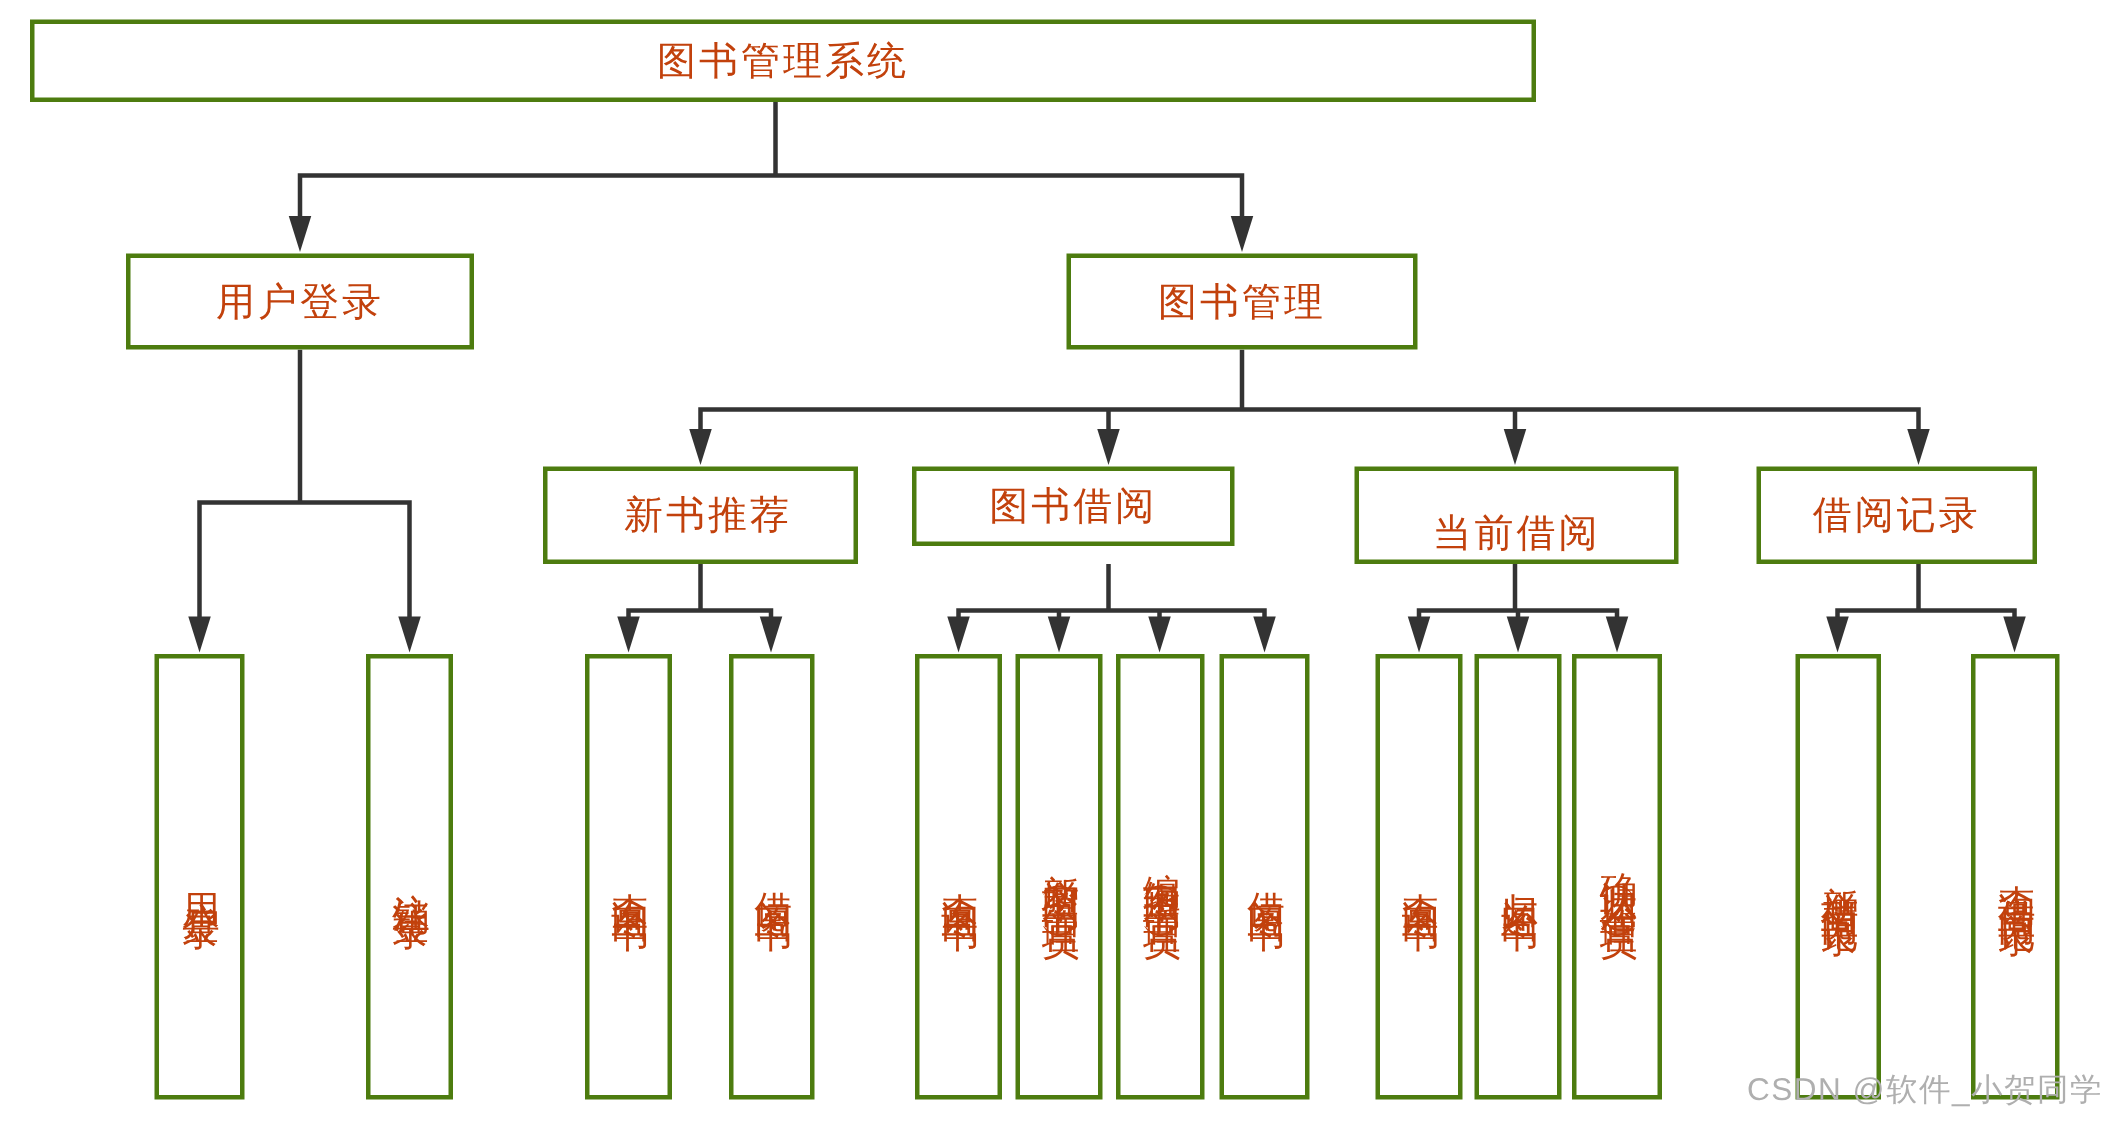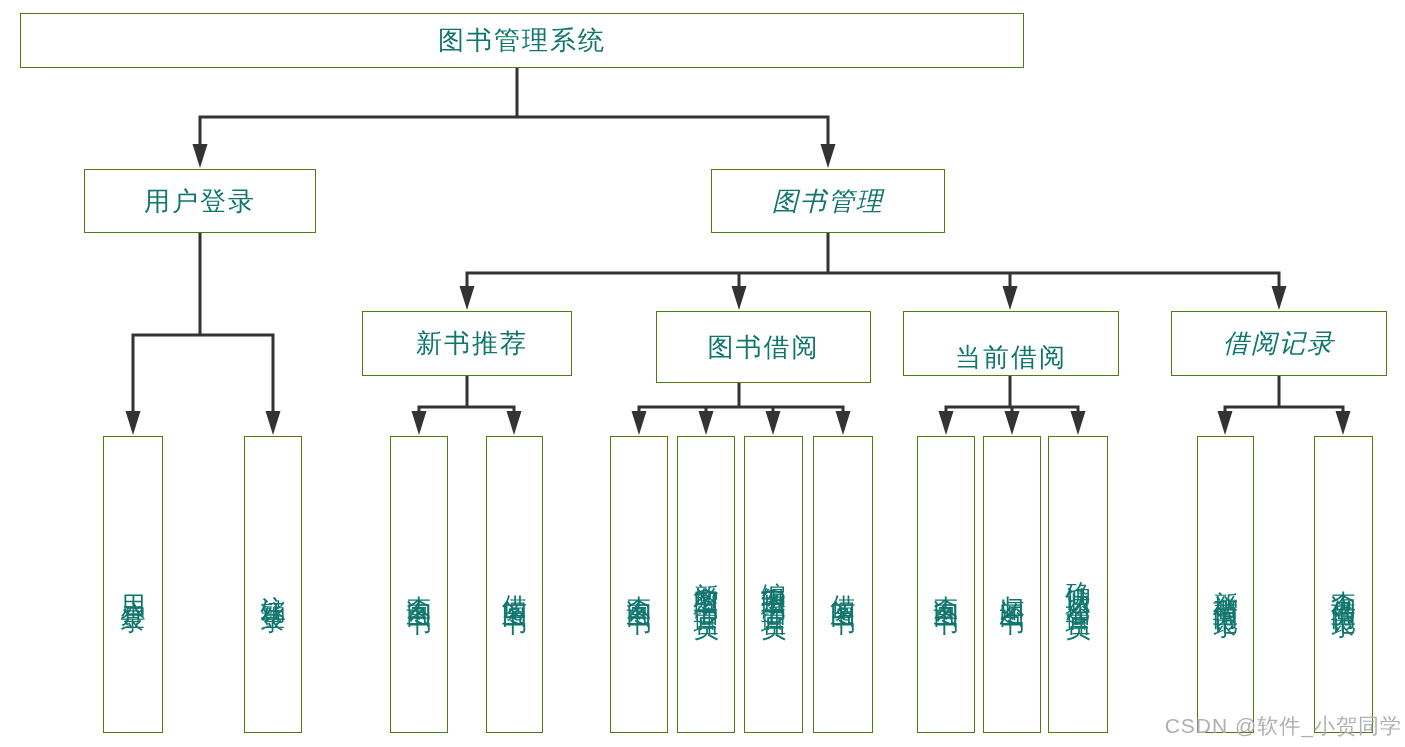--- a/index.html
+++ b/index.html
@@ -5,21 +5,21 @@
   html,body{margin:0;padding:0;}
   body{
     width:1405px;height:747px;position:relative;overflow:hidden;
     background:#ffffff;
     font-family:"Liberation Sans", sans-serif;
   }
   .stage{position:absolute;left:0;top:0;width:1405px;height:747px;}
   svg.connectors{position:absolute;left:0;top:0;z-index:1;}
   .box{
     position:absolute;box-sizing:border-box;z-index:2;
-    border:1px solid #4d7c0f;background:#ffffff;color:#0f766e;
+    border:3px solid #4d7c0f;background:#ffffff;color:#c2410c;
     display:flex;align-items:center;justify-content:center;
   }
   .h-box{font-size:26px;letter-spacing:2px;white-space:nowrap;}
   .v-box{
     writing-mode:vertical-rl;text-orientation:mixed;
     font-size:25px;letter-spacing:5px;line-height:1;
   }
   .watermark{
     position:absolute;right:3px;bottom:7px;z-index:5;
     font-size:21px;color:#afafaf;letter-spacing:1px;white-space:nowrap;
@@ -70,34 +70,34 @@
     </g>
   </svg>
 
   <div class="box h-box" style="left:20px;top:13px;width:1004px;height:55px;">
     <span>图书管理系统</span>
   </div>
 
   <div class="box h-box" style="left:84px;top:169px;width:232px;height:64px;">
     <span>用户登录</span>
   </div>
-  <div class="box h-box" style="left:711px;top:169px;width:234px;height:64px;font-style:italic;">
+  <div class="box h-box" style="left:711px;top:169px;width:234px;height:64px;">
     <span>图书管理</span>
   </div>
 
   <div class="box h-box" style="left:362px;top:311px;width:210px;height:65px;padding-left:10px;">
     <span>新书推荐</span>
   </div>
-  <div class="box h-box" style="left:656px;top:311px;width:215px;height:72px;">
+  <div class="box h-box" style="left:608px;top:311px;width:215px;height:53px;">
     <span>图书借阅</span>
   </div>
   <div class="box h-box" style="left:903px;top:311px;width:216px;height:65px;align-items:flex-end;">
     <span>当前借阅</span>
   </div>
-  <div class="box h-box" style="left:1171px;top:311px;width:216px;height:65px;font-style:italic;">
+  <div class="box h-box" style="left:1171px;top:311px;width:187px;height:65px;">
     <span>借阅记录</span>
   </div>
 
   <div class="box v-box" style="left:103px;top:436px;width:60px;height:297px;">
     <span>用户登录</span>
   </div>
   <div class="box v-box" style="left:244px;top:436px;width:58px;height:297px;">
     <span>注销登录</span>
   </div>
 

